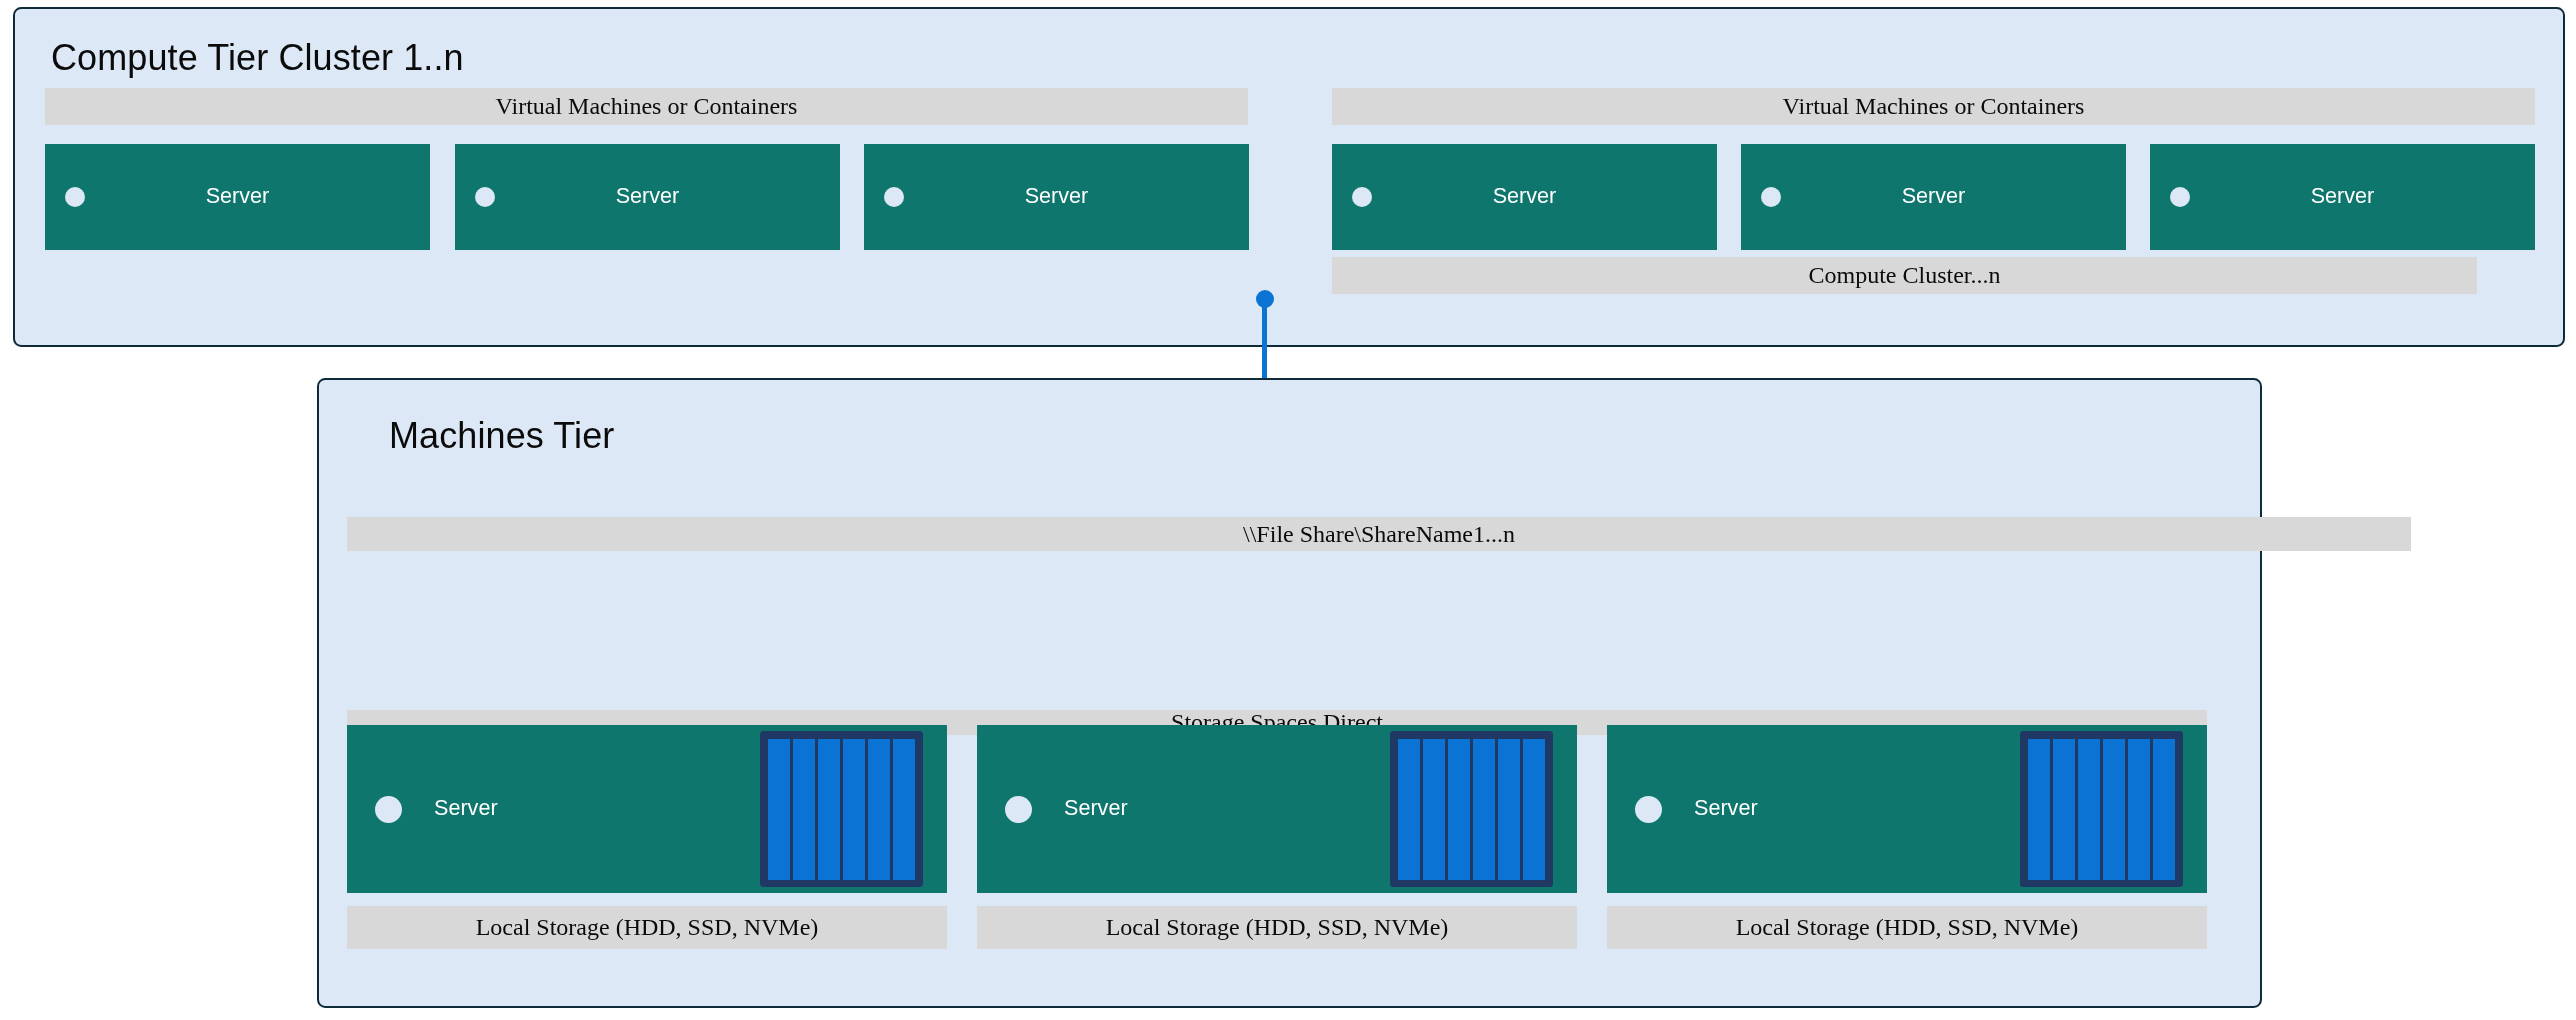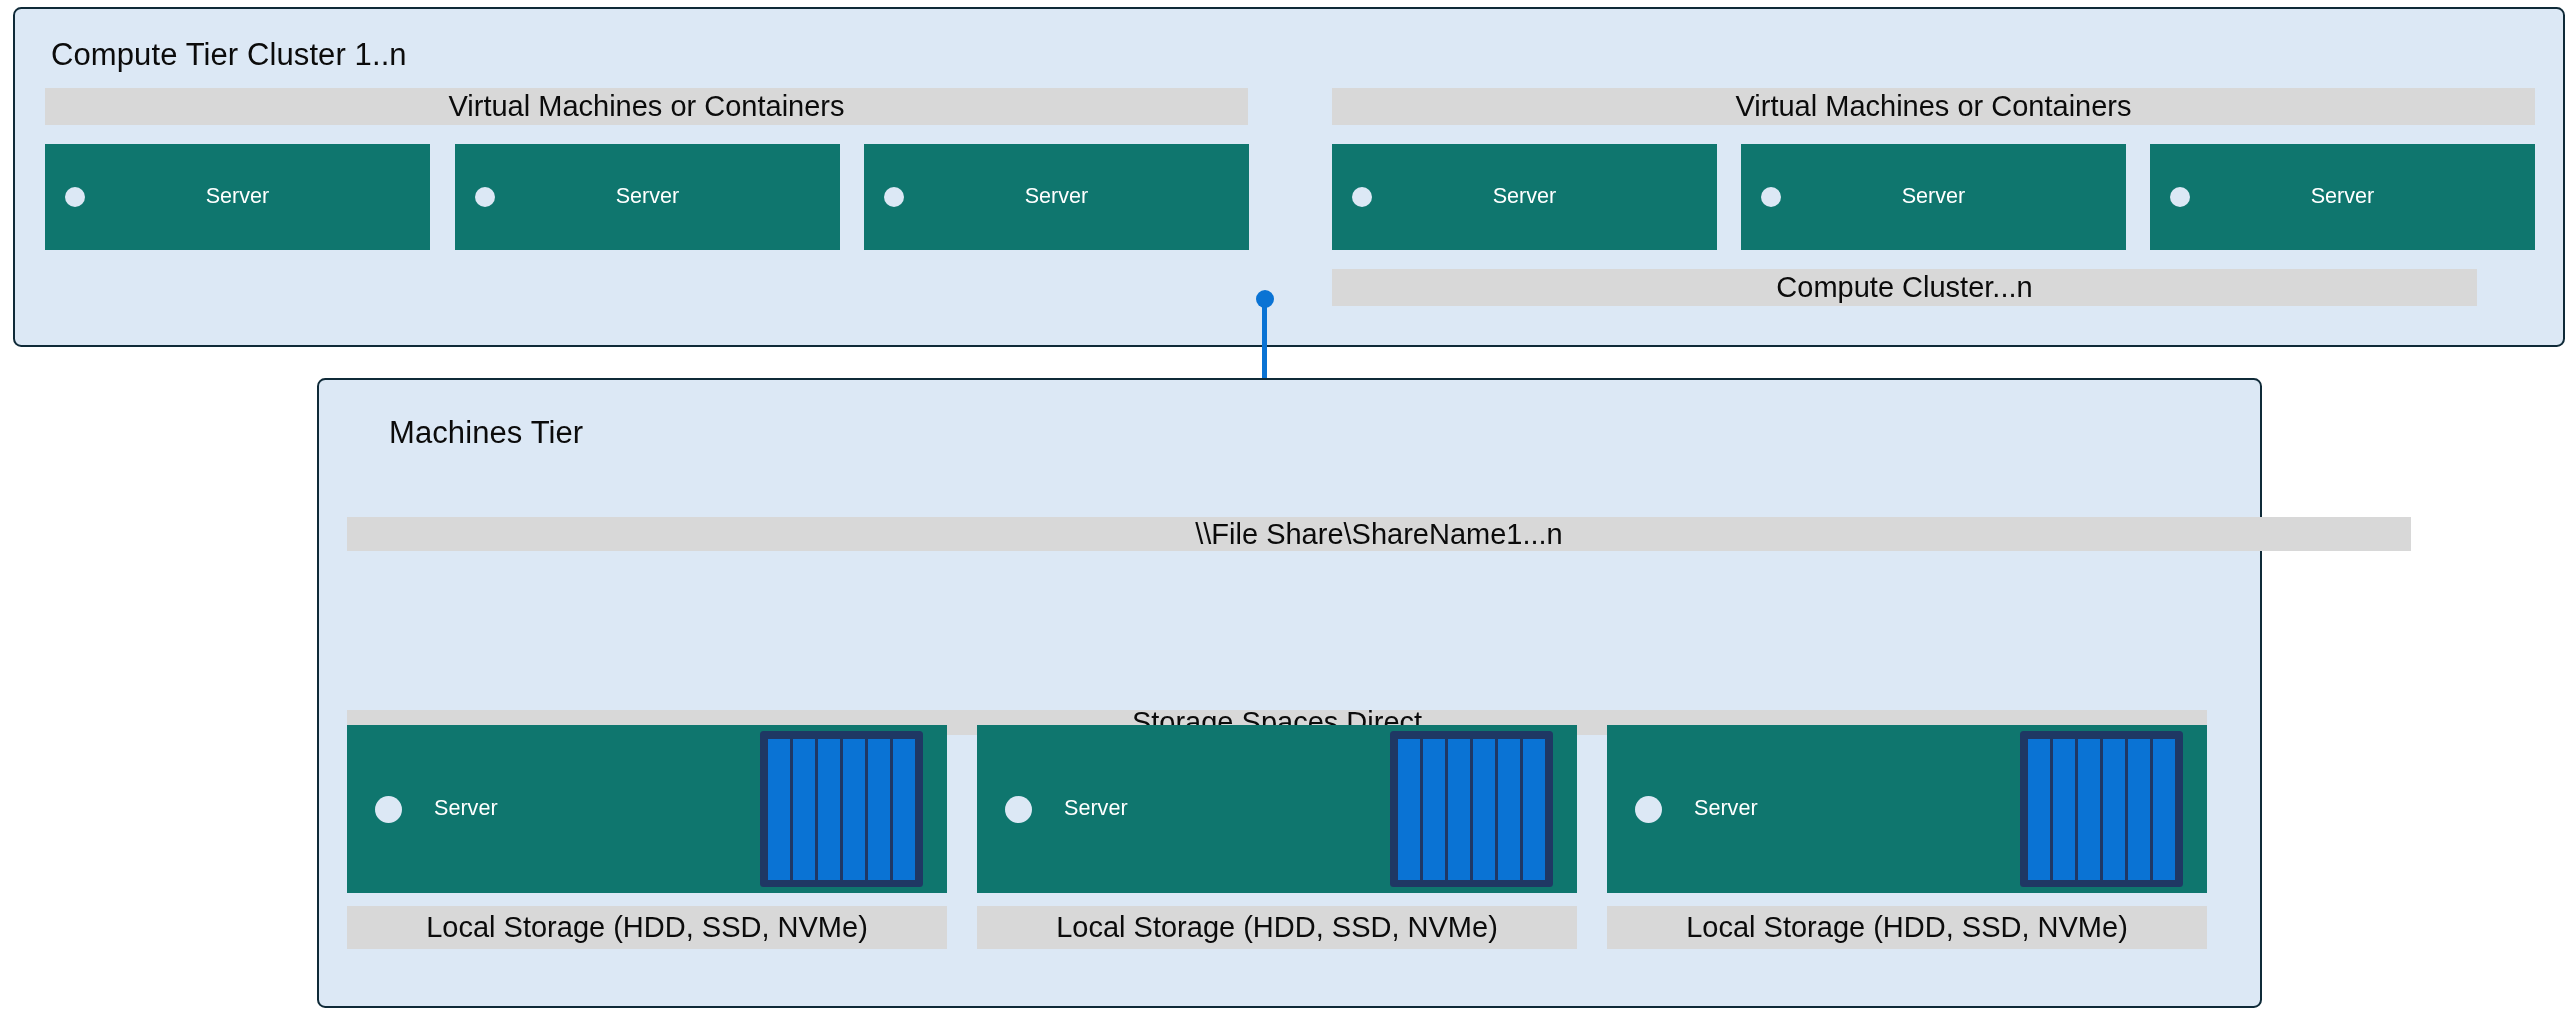--- a/index.html
+++ b/index.html
@@ -31,39 +31,40 @@
   }
   #storage-tier {
     left: 317px;
     top: 378px;
     width: 1945px;
     height: 630px;
   }
 
   .tier-title {
     position: absolute;
-    font-size: 31px;
+    font-size: 36px;
     color: #0b0b0b;
     white-space: nowrap;
     letter-spacing: 0.1px;
   }
   #compute-tier-title { left: 36px;  top: 28px; }
   #storage-tier-title { left: 70px; top: 35px; }
 
   
   .band {
     position: absolute;
     background: #d8d8d8;
     box-sizing: border-box;
     display: flex;
     align-items: center;
     justify-content: center;
     color: #0b0b0b;
-    font-size: 29px;
+    font-size: 24px;
     white-space: nowrap;
+    font-family: Liberation Serif, serif;
   }
 
   
   .server {
     position: absolute;
     background: #0f766e;
     box-sizing: border-box;
     display: flex;
     align-items: center;
   }
@@ -199,21 +200,21 @@
   </div>
   <div class="server compute" style="left:1726px; top:135px; width:385px;">
     <span class="server-led"></span>
     <span class="server-label">Server</span>
   </div>
   <div class="server compute" style="left:2135px; top:135px; width:385px;">
     <span class="server-led"></span>
     <span class="server-label">Server</span>
   </div>
 
-  <div class="band" style="left:1317px; top:260px; width:1145px; height:37px;">Compute Cluster...n</div>
+  <div class="band" style="left:1317px; top:248px; width:1145px; height:37px;">Compute Cluster...n</div>
 </div>
 
 <div id="connector">
   <div class="conn-line"></div>
   <div class="conn-dot" id="conn-dot-top"></div>
   <div class="conn-dot" id="conn-dot-bottom"></div>
 </div>
 
 <div id="folder-icon">
   <div class="folder-tab"></div>

